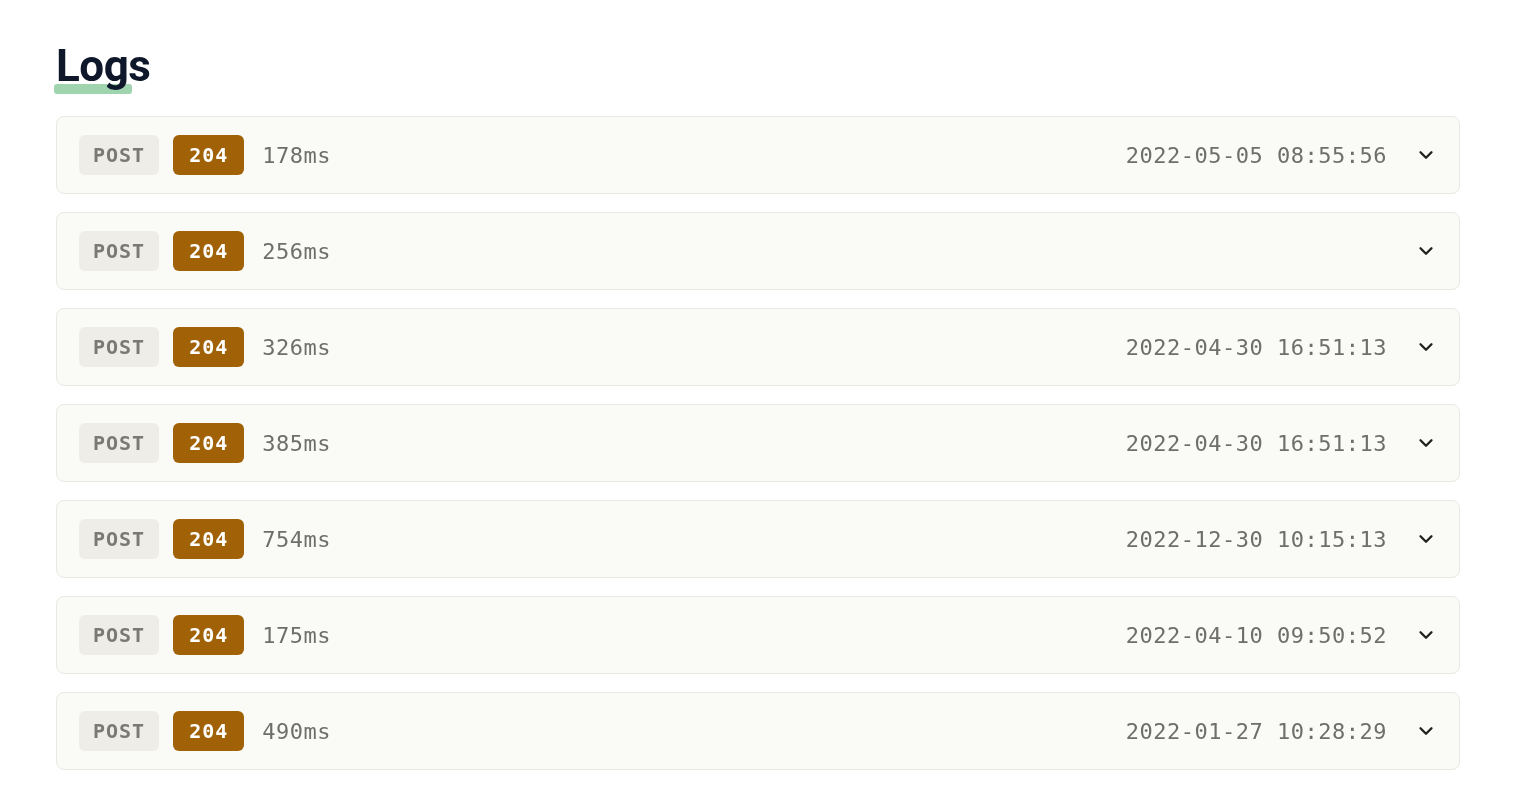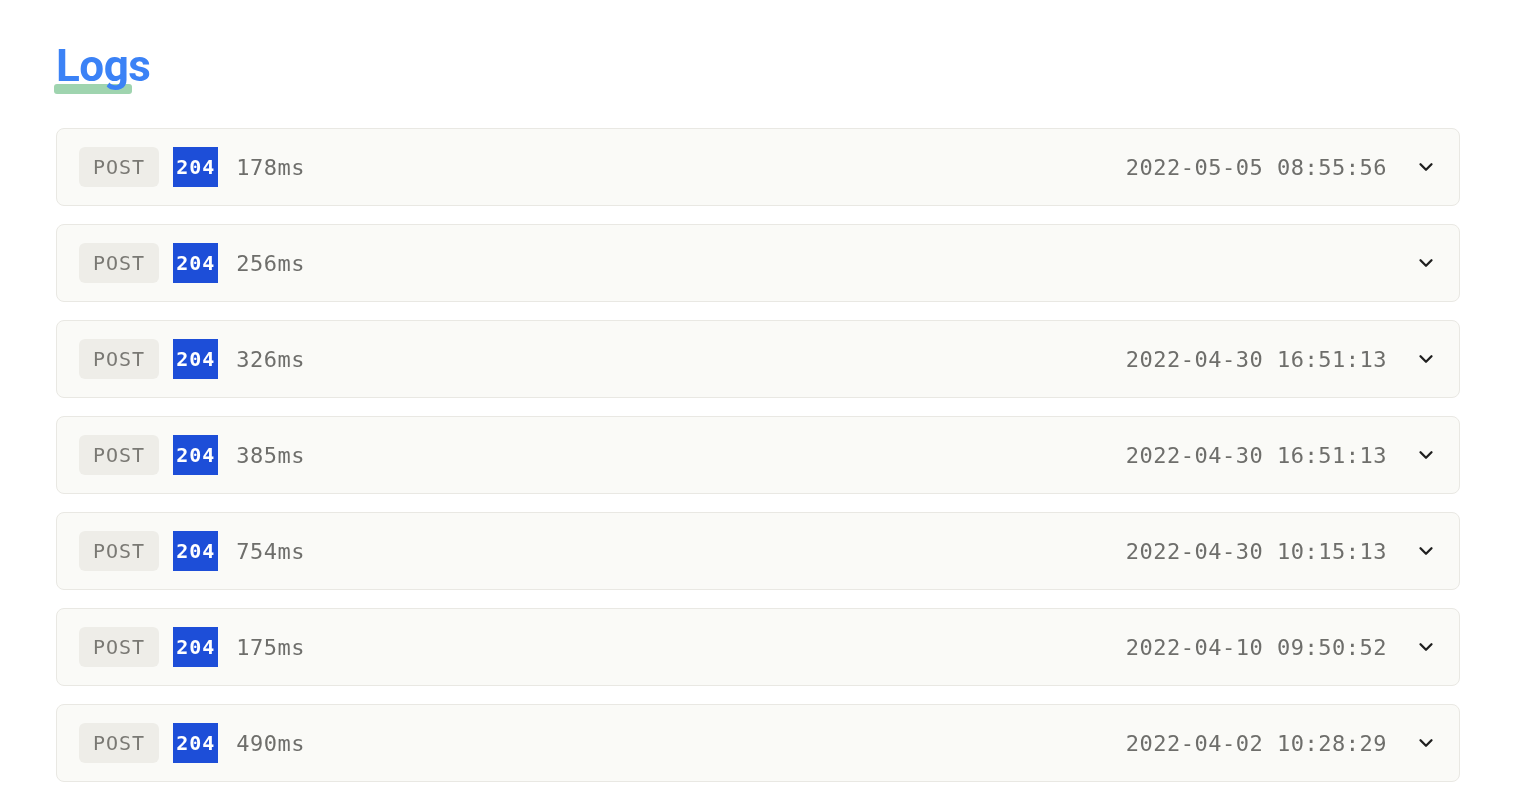--- a/index.html
+++ b/index.html
@@ -8,25 +8,25 @@
       box-sizing: border-box;
     }
     body {
       font-family: -apple-system, BlinkMacSystemFont, "Segoe UI", Roboto, Helvetica, Arial, sans-serif;
       background: #ffffff;
       padding: 40px 56px;
     }
     .page-title {
       font-size: 44px;
       font-weight: 700;
-      color: #3b82f6;
+      color: #0f172a;
       letter-spacing: -0.5px;
       position: relative;
       display: inline-block;
-      margin-bottom: 36px;
+      margin-bottom: 24px;
     }
     .page-title::after {
       content: "";
       position: absolute;
       left: -2px;
       bottom: -2px;
       width: 78px;
       height: 10px;
       background: #9fd4af;
       z-index: -1;
@@ -43,35 +43,35 @@
       background: #fafaf7;
       border: 1px solid #e9e8e3;
       border-radius: 8px;
       padding: 18px 22px;
       gap: 14px;
       cursor: pointer;
     }
     .method-badge {
       background: #eeede8;
       color: #7a7974;
-      font-weight: 400;
+      font-weight: 700;
       font-size: 20px;
       letter-spacing: 1px;
       padding: 8px 14px;
       border-radius: 6px;
       font-family: ui-monospace, SFMono-Regular, "SF Mono", Menlo, Consolas, monospace;
     }
     .status-badge {
-      background: #1d4ed8;
+      background: #a16207;
       color: #ffffff;
       font-weight: 700;
       font-size: 20px;
       letter-spacing: 1px;
-      padding: 8px 3px;
-      border-radius: 0;
+      padding: 8px 16px;
+      border-radius: 6px;
       font-family: ui-monospace, SFMono-Regular, "SF Mono", Menlo, Consolas, monospace;
     }
     .duration {
       color: #6e6e6b;
       font-size: 22px;
       font-family: ui-monospace, SFMono-Regular, "SF Mono", Menlo, Consolas, monospace;
       letter-spacing: 0.5px;
       margin-left: 4px;
     }
     .spacer {
@@ -148,21 +148,21 @@
       <svg viewBox="0 0 24 24" fill="none" stroke="currentColor" stroke-width="2.5" stroke-linecap="round" stroke-linejoin="round">
         <polyline points="6 9 12 15 18 9"></polyline>
       </svg>
     </span>
   </div>
     <div class="log-row">
     <span class="method-badge">POST</span>
     <span class="status-badge">204</span>
     <span class="duration">754ms</span>
     <span class="spacer"></span>
-    <span class="timestamp">2022-04-30 10:15:13</span>
+    <span class="timestamp">2022-12-30 10:15:13</span>
     <span class="chevron">
       <svg viewBox="0 0 24 24" fill="none" stroke="currentColor" stroke-width="2.5" stroke-linecap="round" stroke-linejoin="round">
         <polyline points="6 9 12 15 18 9"></polyline>
       </svg>
     </span>
   </div>
     <div class="log-row">
     <span class="method-badge">POST</span>
     <span class="status-badge">204</span>
     <span class="duration">175ms</span>
@@ -172,21 +172,21 @@
       <svg viewBox="0 0 24 24" fill="none" stroke="currentColor" stroke-width="2.5" stroke-linecap="round" stroke-linejoin="round">
         <polyline points="6 9 12 15 18 9"></polyline>
       </svg>
     </span>
   </div>
     <div class="log-row">
     <span class="method-badge">POST</span>
     <span class="status-badge">204</span>
     <span class="duration">490ms</span>
     <span class="spacer"></span>
-    <span class="timestamp">2022-04-02 10:28:29</span>
+    <span class="timestamp">2022-01-27 10:28:29</span>
     <span class="chevron">
       <svg viewBox="0 0 24 24" fill="none" stroke="currentColor" stroke-width="2.5" stroke-linecap="round" stroke-linejoin="round">
         <polyline points="6 9 12 15 18 9"></polyline>
       </svg>
     </span>
   </div>
   </div>
 
 
 

